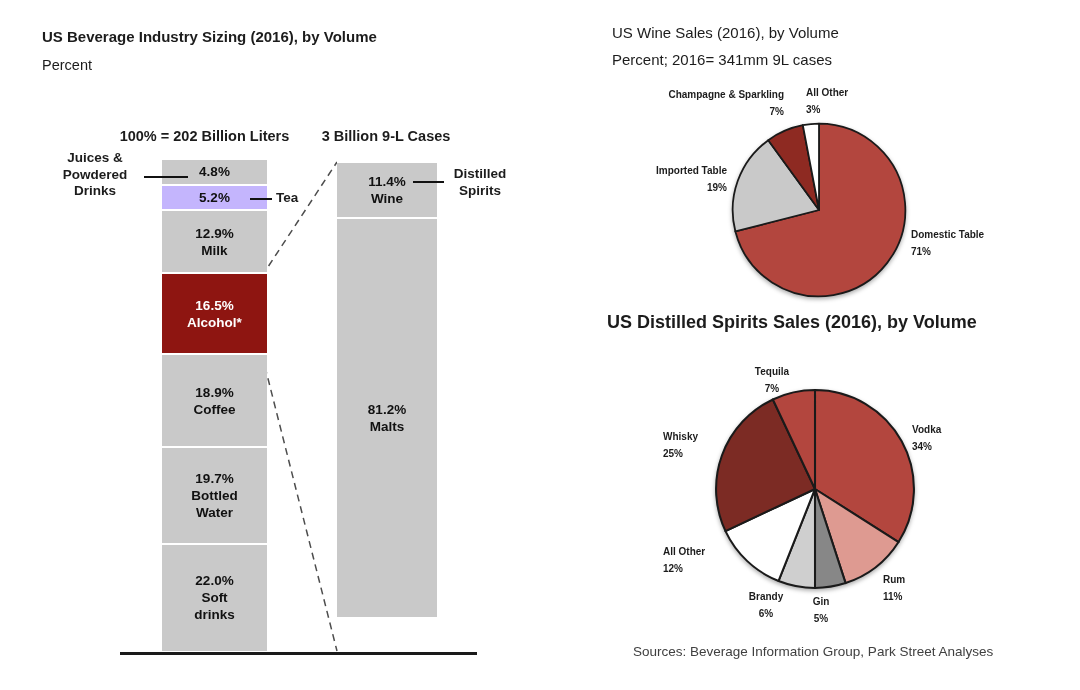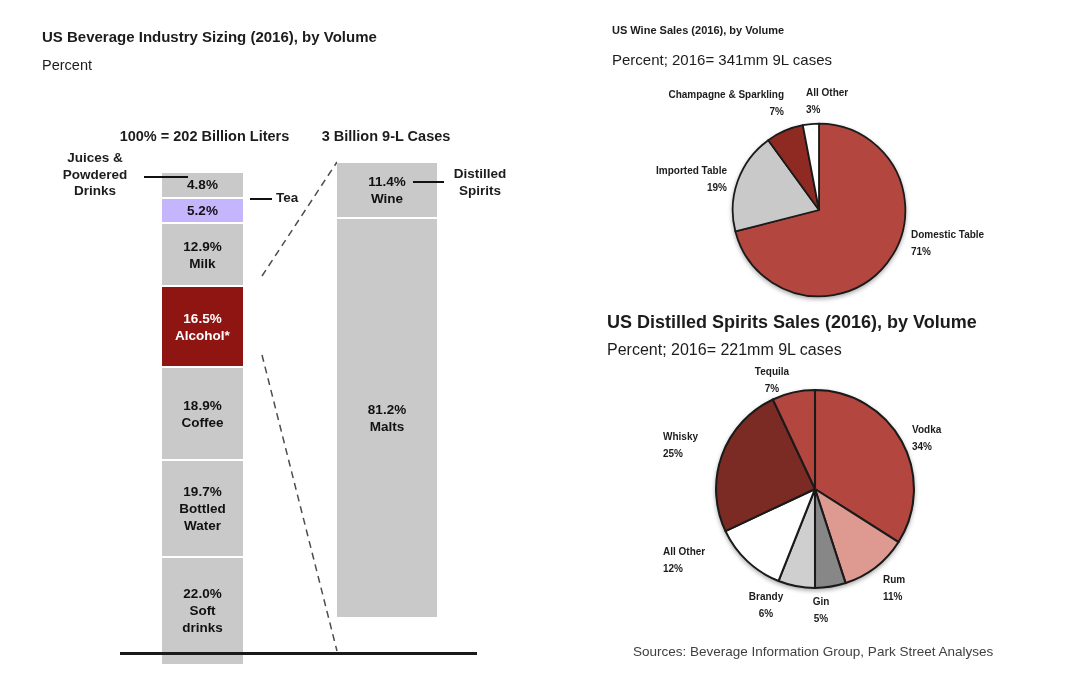--- a/index.html
+++ b/index.html
@@ -4,21 +4,21 @@
 <style>
   html,body{margin:0;padding:0;background:#ffffff;}
   .canvas{
     position:relative;width:1080px;height:690px;background:#ffffff;
     font-family:"Liberation Sans",sans-serif;color:#1c1c1c;overflow:hidden;padding-left:37px;
   }
   .abs{position:absolute;}
   .overlay{position:absolute;left:0;top:0;width:1080px;height:690px;pointer-events:none;}
   .dash{stroke:#4d4d4d;stroke-width:1.5;stroke-dasharray:7 5;fill:none;}
   .title-sm{font-size:15px;font-weight:bold;}
-  .title-md{font-size:11px;font-weight:bold;text-align:right;}
+  .title-md{font-size:15px;font-weight:normal;text-align:right;}
   .title-lg{font-size:18px;font-weight:bold;}
   .sub-sm{font-size:14.5px;}
   .sub-md{font-size:15px;}
   .sub-lg{font-size:16px;}
   .col-header{font-size:14.5px;font-weight:bold;text-align:center;line-height:17px;}
   .bar-col{position:absolute;display:flex;flex-direction:column;}
   .bar-seg{
     box-sizing:border-box;display:flex;flex-direction:column;
     justify-content:center;align-items:center;
     font-size:13.5px;font-weight:bold;line-height:17px;color:#111;
@@ -43,21 +43,21 @@
     <line class="dash" x1="262" y1="276" x2="337" y2="162"></line>
     <line class="dash" x1="262" y1="355" x2="337" y2="651"></line>
   </svg>
 
   <div class="abs title-sm" style="left:42px;top:28px;">US Beverage Industry Sizing (2016), by Volume</div>
   <div class="abs sub-sm" style="left:42px;top:57px;">Percent</div>
 
   <div class="abs col-header" style="left:104px;top:128px;width:201px;">100% = 202 Billion Liters</div>
   <div class="abs col-header" style="left:313px;top:128px;width:146px;">3 Billion 9-L Cases</div>
 
-  <div class="bar-col" id="bar-col-0" style="left:162px;top:173px;width:81px;height:491px;">
+  <div class="bar-col" id="bar-col-0" style="left:162px;top:160px;width:105px;height:491px;">
       <div class="bar-seg" style="height: 23.568px; background: rgb(201, 201, 201);">
         <div>4.8%</div>
       </div>
       <div class="bar-seg seg-sep" style="height: 25.532px; background: #c4b5fd;">
         <div>5.2%</div>
       </div>
       <div class="bar-seg seg-sep" style="height: 63.339px; background: rgb(201, 201, 201);">
         <div>12.9%</div>
         <div>Milk</div>
       </div>
@@ -130,21 +130,20 @@
   <div class="pie-label ta-r" style="left:607px;top:162px;width:120px;">
     <div>Imported Table</div>
     <div>19%</div>
   </div>
   <div class="pie-label" style="left:911px;top:226px;">
     <div>Domestic Table</div>
     <div>71%</div>
   </div>
 
   <div class="abs title-lg" style="left:607px;top:312px;">US Distilled Spirits Sales (2016), by Volume</div>
-  <div class="abs sub-lg" style="left:607px;top:341px;">Percent; 2016= 221mm 9L cases</div>
 
   <svg id="spirits_pie" class="pie-svg" viewBox="0 0 200 200" style="left:713px;top:387px;width:204px;height:204px;">
       <path d="M 100 100 L 100.00 3.00 A 97 97 0 0 1 181.90 151.98 Z" fill="#b3463e" stroke="#1a1a1a" stroke-width="2" stroke-linejoin="round"></path>
       <path d="M 100 100 L 181.90 151.98 A 97 97 0 0 1 129.97 192.25 Z" fill="#de9a91" stroke="#1a1a1a" stroke-width="2" stroke-linejoin="round"></path>
       <path d="M 100 100 L 129.97 192.25 A 97 97 0 0 1 100.00 197.00 Z" fill="#878787" stroke="#1a1a1a" stroke-width="2" stroke-linejoin="round"></path>
       <path d="M 100 100 L 100.00 197.00 A 97 97 0 0 1 64.29 190.19 Z" fill="#cfcfcf" stroke="#1a1a1a" stroke-width="2" stroke-linejoin="round"></path>
       <path d="M 100 100 L 64.29 190.19 A 97 97 0 0 1 12.23 141.30 Z" fill="#ffffff" stroke="#1a1a1a" stroke-width="2" stroke-linejoin="round"></path>
       <path d="M 100 100 L 12.23 141.30 A 97 97 0 0 1 58.70 12.23 Z" fill="#7c2b24" stroke="#1a1a1a" stroke-width="2" stroke-linejoin="round"></path>
       <path d="M 100 100 L 58.70 12.23 A 97 97 0 0 1 100.00 3.00 Z" fill="#b3463e" stroke="#1a1a1a" stroke-width="2" stroke-linejoin="round"></path>
     </svg>

